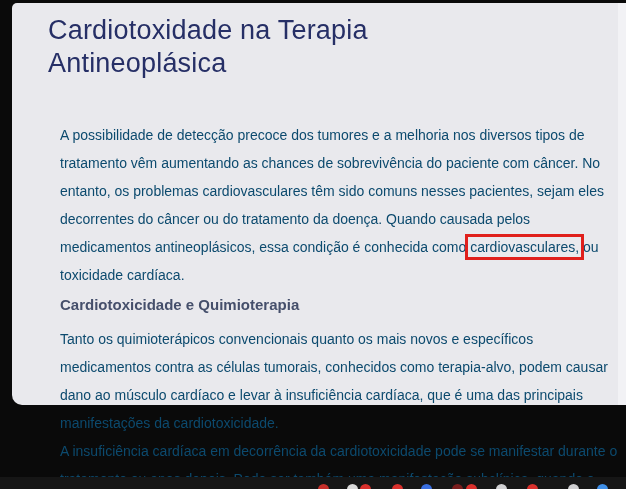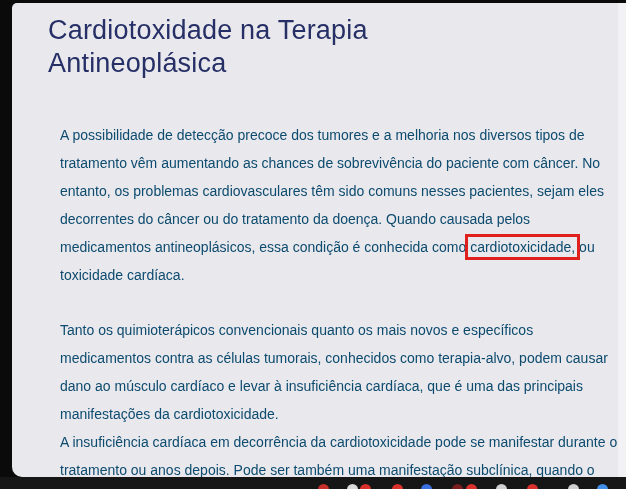--- a/index.html
+++ b/index.html
@@ -10,21 +10,21 @@
     overflow: hidden;
     position: relative;
     font-family: "Liberation Sans", sans-serif;
   }
   .stage { position: absolute; inset: 0; }
 
   
   .panel {
     position: absolute;
     left: 12px; top: 3px;
-    width: 614px; height: 474px;
+    width: 614px; height: 402px;
     background: #e9e9ed;
     border-radius: 5px 0 0 10px;
     overflow: visible;
     z-index: 1;
   }
   .scroll-strip {
     position: absolute; top: 0; right: 0;
     width: 8px; height: 100%;
     background: #f2f2f5;
   }
@@ -47,21 +47,21 @@
     white-space: pre;
   }
   p.p1 { margin-top: 41px; }
   h2.section {
     margin: 6px 0 0 48px;
     font-size: 15px;
     line-height: 19px;
     font-weight: bold;
     color: #454f6b;
   }
-  p.p2 { margin-top: 27px; }
+  p.p2 { margin-top: 11px; }
   p.p3 { margin-top: 0; }
   p.p4 { margin-top: 9px; }
 
   
   .hl {
     outline: 3px solid #e0201c;
     outline-offset: 2px;
   }
 
   
@@ -88,23 +88,24 @@
   <div class="panel">
     <div class="scroll-strip"></div>
 
     <h1 class="title">Cardiotoxidade na Terapia
 Antineoplásica</h1>
 
     <p class="p1"><span>A possibilidade de detecção precoce dos tumores e a melhoria nos diversos tipos de
 tratamento vêm aumentando as chances de sobrevivência do paciente com câncer. No
 entanto, os problemas cardiovasculares têm sido comuns nesses pacientes, sejam eles
 decorrentes do câncer ou do tratamento da doença. Quando causada pelos
-medicamentos antineoplásicos, essa condição é conhecida como </span><span class="hl">cardiotoxicidade,</span><span> ou
+medicamentos antineoplásicos, essa condição é conhecida como </span><span class="hl">cardiovasculares,</span><span> ou
 toxicidade cardíaca.</span></p>
 
+    <h2 class="section">Cardiotoxicidade e Quimioterapia</h2>
 
     <p class="p2">Tanto os quimioterápicos convencionais quanto os mais novos e específicos
 medicamentos contra as células tumorais, conhecidos como terapia-alvo, podem causar
 dano ao músculo cardíaco e levar à insuficiência cardíaca, que é uma das principais
 manifestações da cardiotoxicidade.</p>
 
     <p class="p3">A insuficiência cardíaca em decorrência da cardiotoxicidade pode se manifestar durante o
 tratamento ou anos depois. Pode ser também uma manifestação subclínica, quando o
 paciente não apresenta sintomas. Nesse caso, a doença só é detectada pelos exames de
 acompanhamento.</p>

